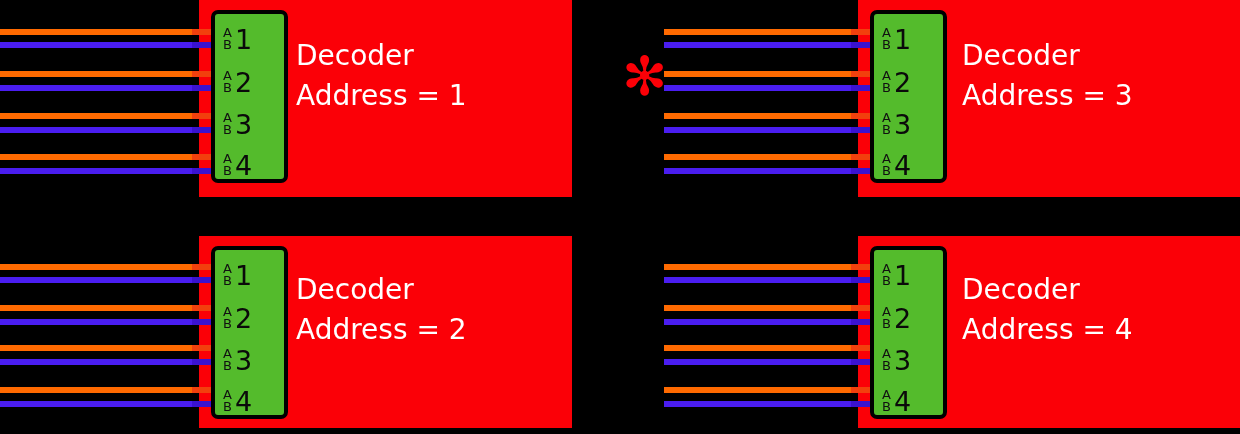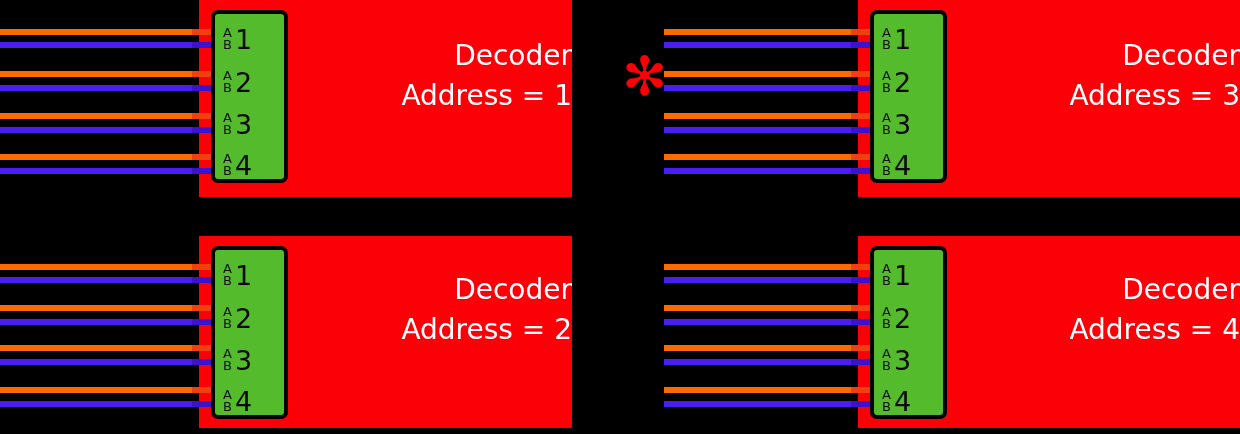--- a/index.html
+++ b/index.html
@@ -92,21 +92,21 @@
     background: #3a12d0;
   }
 
   
   .caption {
     position: absolute;
     color: #ffffff;
     font-family: "DejaVu Sans", sans-serif;
     font-size: 28px;
     line-height: 1.42;
-    text-align: right;
+    text-align: left;
     white-space: pre-line;
     font-weight: 400;
   }
   .cap-tl { left: 296px; top: 36px;  width: 276px; }
   .cap-tr { left: 962px; top: 36px;  width: 278px; }
   .cap-bl { left: 296px; top: 270px; width: 276px; }
   .cap-br { left: 962px; top: 270px; width: 278px; }
 
   
   .asterisk {

